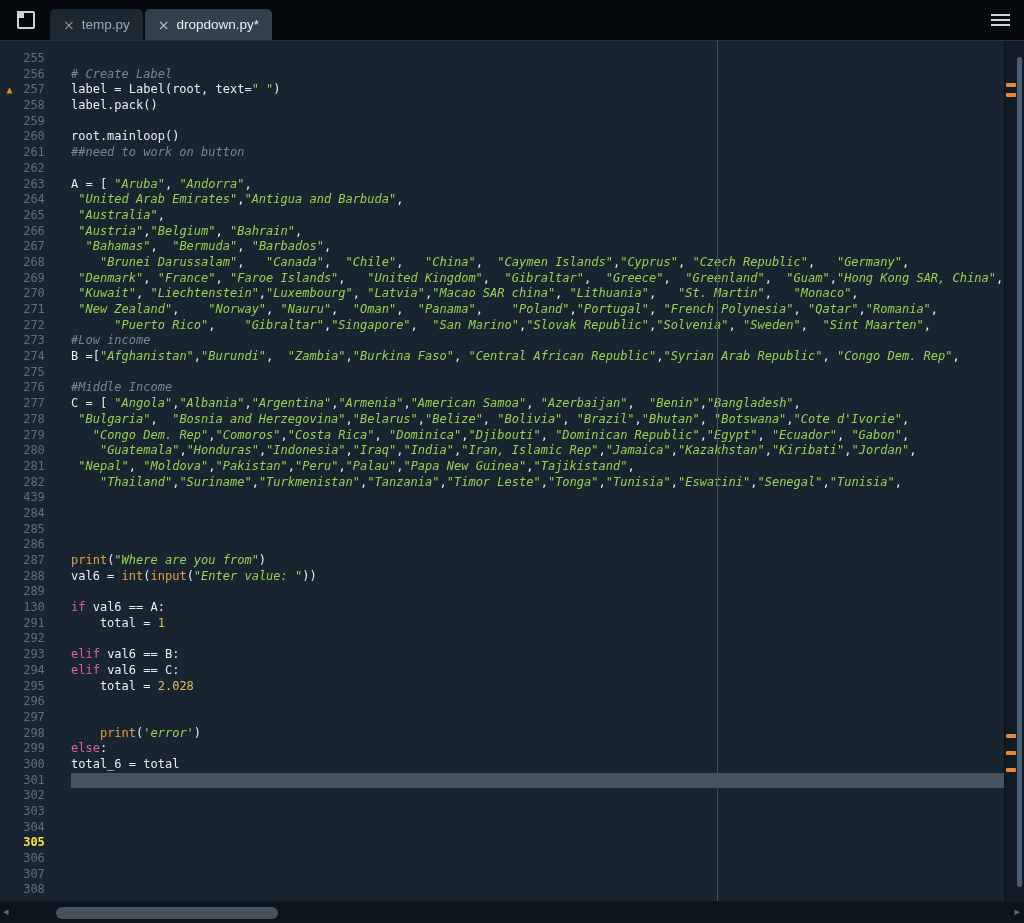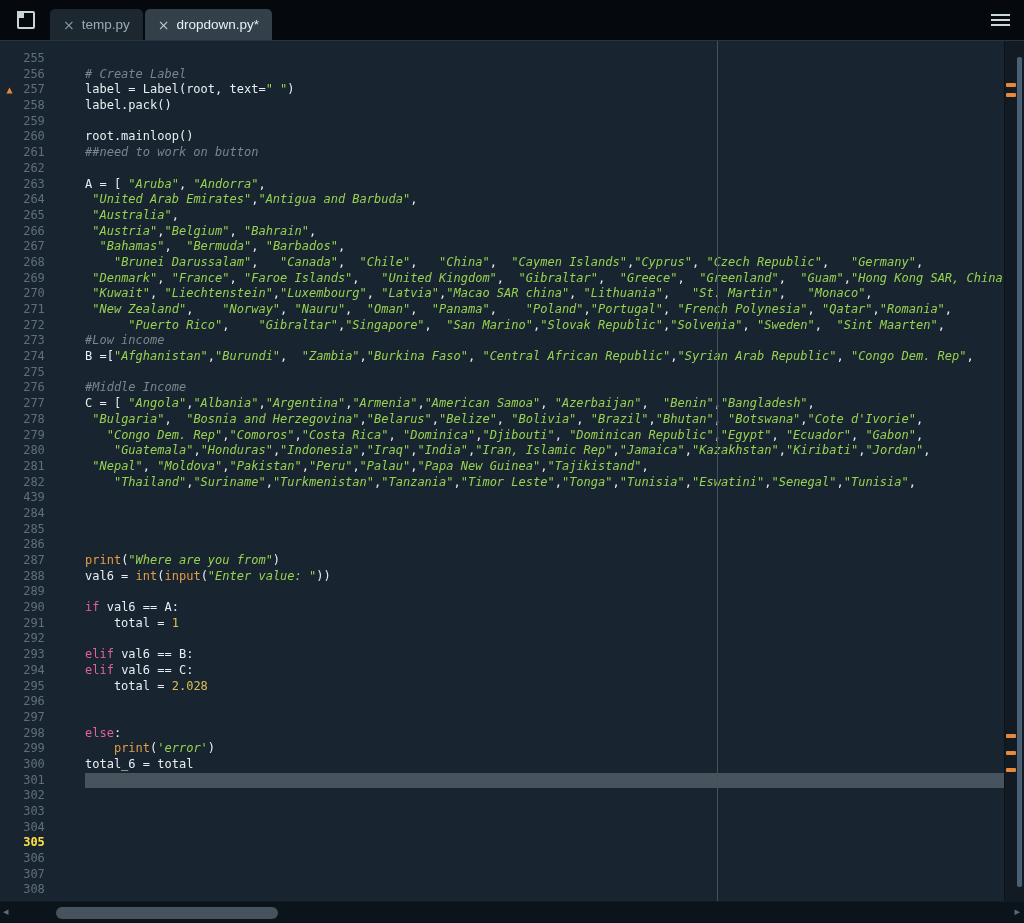--- a/index.html
+++ b/index.html
@@ -27,21 +27,21 @@
   .editor{flex:1;display:flex;position:relative;overflow:hidden;border-top:1px solid #263441}
   .gutter{width:56px;flex:0 0 auto;padding-top:10px;color:var(--linenum-color,#5f707c);font-size:12px}
   .gutter-row{height:15.7px;line-height:15.7px;display:flex}
   .gutter-icon{width:19px;text-align:center;font-size:10px;line-height:15.7px}
   .gutter-icon.warn{color:var(--warning-color,#e8883a);cursor:pointer}
   .gutter-num{flex:1;text-align:center;padding-right:7px}
   .gutter-row.cur .gutter-num{color:#fde047;font-weight:bold}
 
   .code-wrap{flex:1;position:relative;overflow:hidden;padding-top:10px}
   .code-row{height:15.7px;line-height:15.7px;font-size:12px;color:#e9eef2;white-space:pre;
-    margin-left:29px;overflow:hidden;cursor:text}
+    margin-left:15px;overflow:hidden;cursor:text}
   .code-row.cur{background:var(--current-line-bg,#47535d)}
   .guide{position:absolute;left:661px;top:0;bottom:0;width:1px;background:#44515b}
 
   .tok-str{color:var(--string-color,#97d252);font-style:italic}
   .tok-com{color:var(--comment-color,#7a868e);font-style:italic}
   .tok-kw{color:var(--keyword-color,#e0609e)}
   .tok-fn{color:var(--builtin-color,#e39d47)}
   .tok-num{color:var(--number-color,#dbc04f)}
 
   
@@ -219,21 +219,21 @@
         <div class="gutter-row">
           <span class="gutter-icon"></span>
           <span class="gutter-num">288</span>
         </div>
         <div class="gutter-row">
           <span class="gutter-icon"></span>
           <span class="gutter-num">289</span>
         </div>
         <div class="gutter-row">
           <span class="gutter-icon"></span>
-          <span class="gutter-num">290</span>
+          <span class="gutter-num">130</span>
         </div>
         <div class="gutter-row">
           <span class="gutter-icon"></span>
           <span class="gutter-num">291</span>
         </div>
         <div class="gutter-row">
           <span class="gutter-icon"></span>
           <span class="gutter-num">292</span>
         </div>
         <div class="gutter-row">
@@ -339,22 +339,22 @@
           <div class="code-row">val6 = <span class="tok-fn">int</span>(<span class="tok-fn">input</span>(<span class="tok-str">"Enter value: "</span>))</div>
           <div class="code-row"></div>
           <div class="code-row"><span class="tok-kw">if</span> val6 == A:</div>
           <div class="code-row">    total = <span class="tok-num">1</span></div>
           <div class="code-row"></div>
           <div class="code-row"><span class="tok-kw">elif</span> val6 == B:</div>
           <div class="code-row"><span class="tok-kw">elif</span> val6 == C:</div>
           <div class="code-row">    total = <span class="tok-num">2.028</span></div>
           <div class="code-row"></div>
           <div class="code-row"></div>
+          <div class="code-row">    <span class="tok-fn">print</span>(<span class="tok-str">'error'</span>)</div>
           <div class="code-row"><span class="tok-kw">else</span>:</div>
-          <div class="code-row">    <span class="tok-fn">print</span>(<span class="tok-str">'error'</span>)</div>
           <div class="code-row">total_6 = total</div>
           <div class="code-row cur"></div>
           <div class="code-row"></div>
           <div class="code-row"></div>
           <div class="code-row"></div>
         </div>
       <div class="guide"></div>
     </div>
     <div class="vscroll">
       <div class="vthumb" style="top: 16px; height: 830px;"></div>

